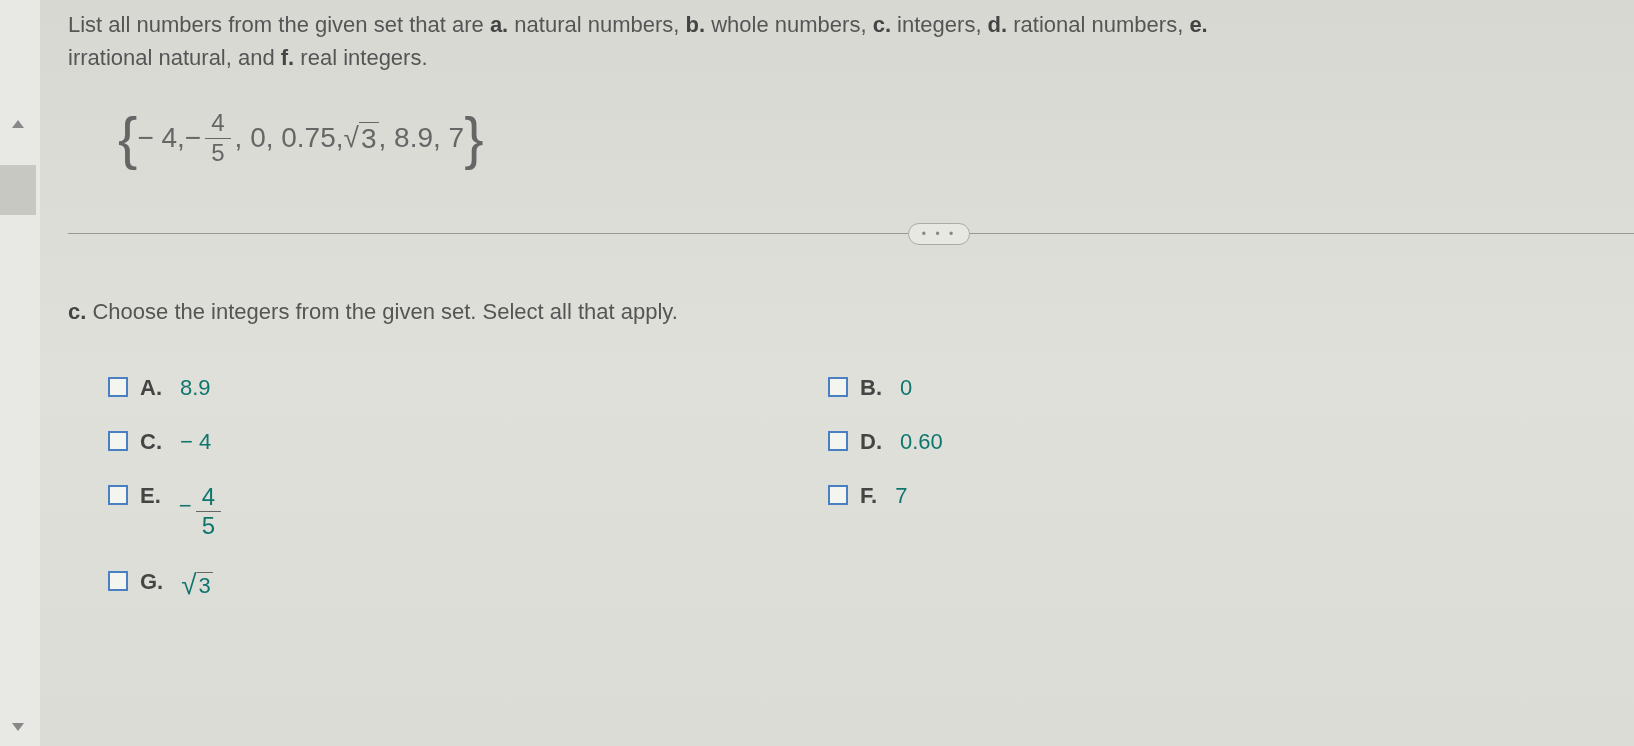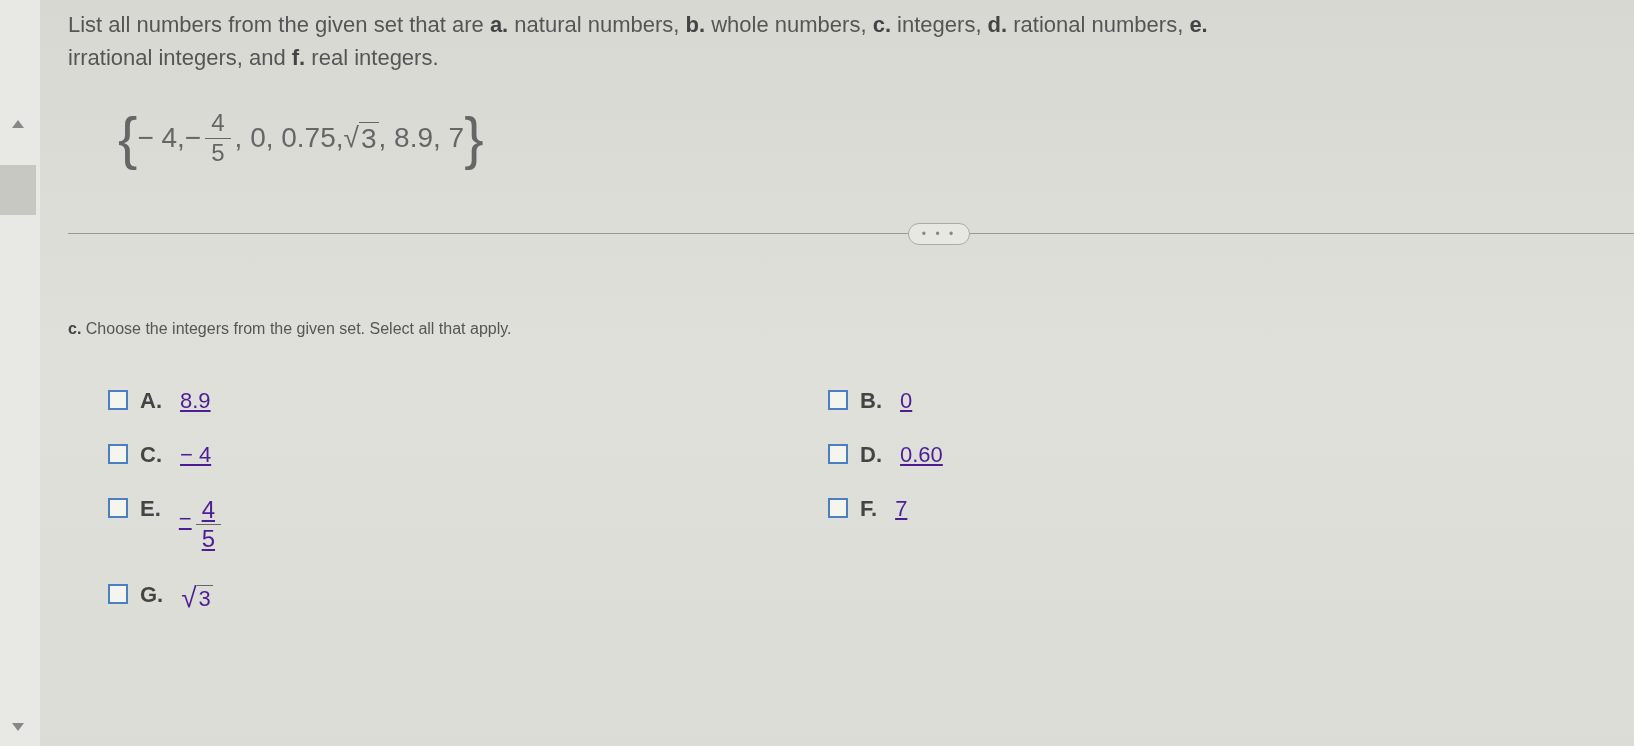--- a/index.html
+++ b/index.html
@@ -138,22 +138,22 @@
       background: #e8e8e3;
       display: flex;
       align-items: center;
       justify-content: center;
       font-size: 12px;
       color: #888;
       letter-spacing: 3px;
       cursor: pointer;
     }
     .question-c {
-      margin-top: 75px;
-      font-size: 16px;
+      margin-top: 54px;
+      font-size: 22px;
       color: #555;
     }
     .question-c .bold {
       font-weight: bold;
       color: #444;
     }
     .options {
       margin-top: 50px;
       display: grid;
       grid-template-columns: 720px 1fr;
@@ -175,41 +175,40 @@
       cursor: pointer;
     }
     .option-label {
       font-weight: bold;
       color: #444;
       font-size: 22px;
       margin-right: 18px;
     }
     .option-value {
       font-size: 22px;
-      color: #4c1d95;
-      text-decoration: underline;
+      color: #0f766e;
     }
     .option-content {
       display: flex;
       align-items: flex-start;
     }
   </style>
 </head>
 <body>
 
 <div class="sidebar">
   <div class="sidebar-arrow-up"></div>
   <div class="sidebar-marker"></div>
   <div class="sidebar-arrow-down"></div>
 </div>
 
 <div class="content">
   <div class="prompt-text">
     <span>List all numbers from the given set that are </span><span class="bold">a.</span><span> natural numbers, </span><span class="bold">b.</span><span> whole numbers, </span><span class="bold">c.</span><span> integers, </span><span class="bold">d.</span><span> rational numbers, </span><span class="bold">e.</span><br>
-    <span>irrational integers, and </span><span class="bold">f.</span><span> real integers.</span>
+    <span>irrational natural, and </span><span class="bold">f.</span><span> real integers.</span>
   </div>
 
   <div class="set-display">
     <span class="brace">{</span>
     <span class="set-content">
       <span>− 4,</span>
       <span> − </span>
       <span class="fraction">
         <span class="num">4</span>
         <span class="den">5</span>

